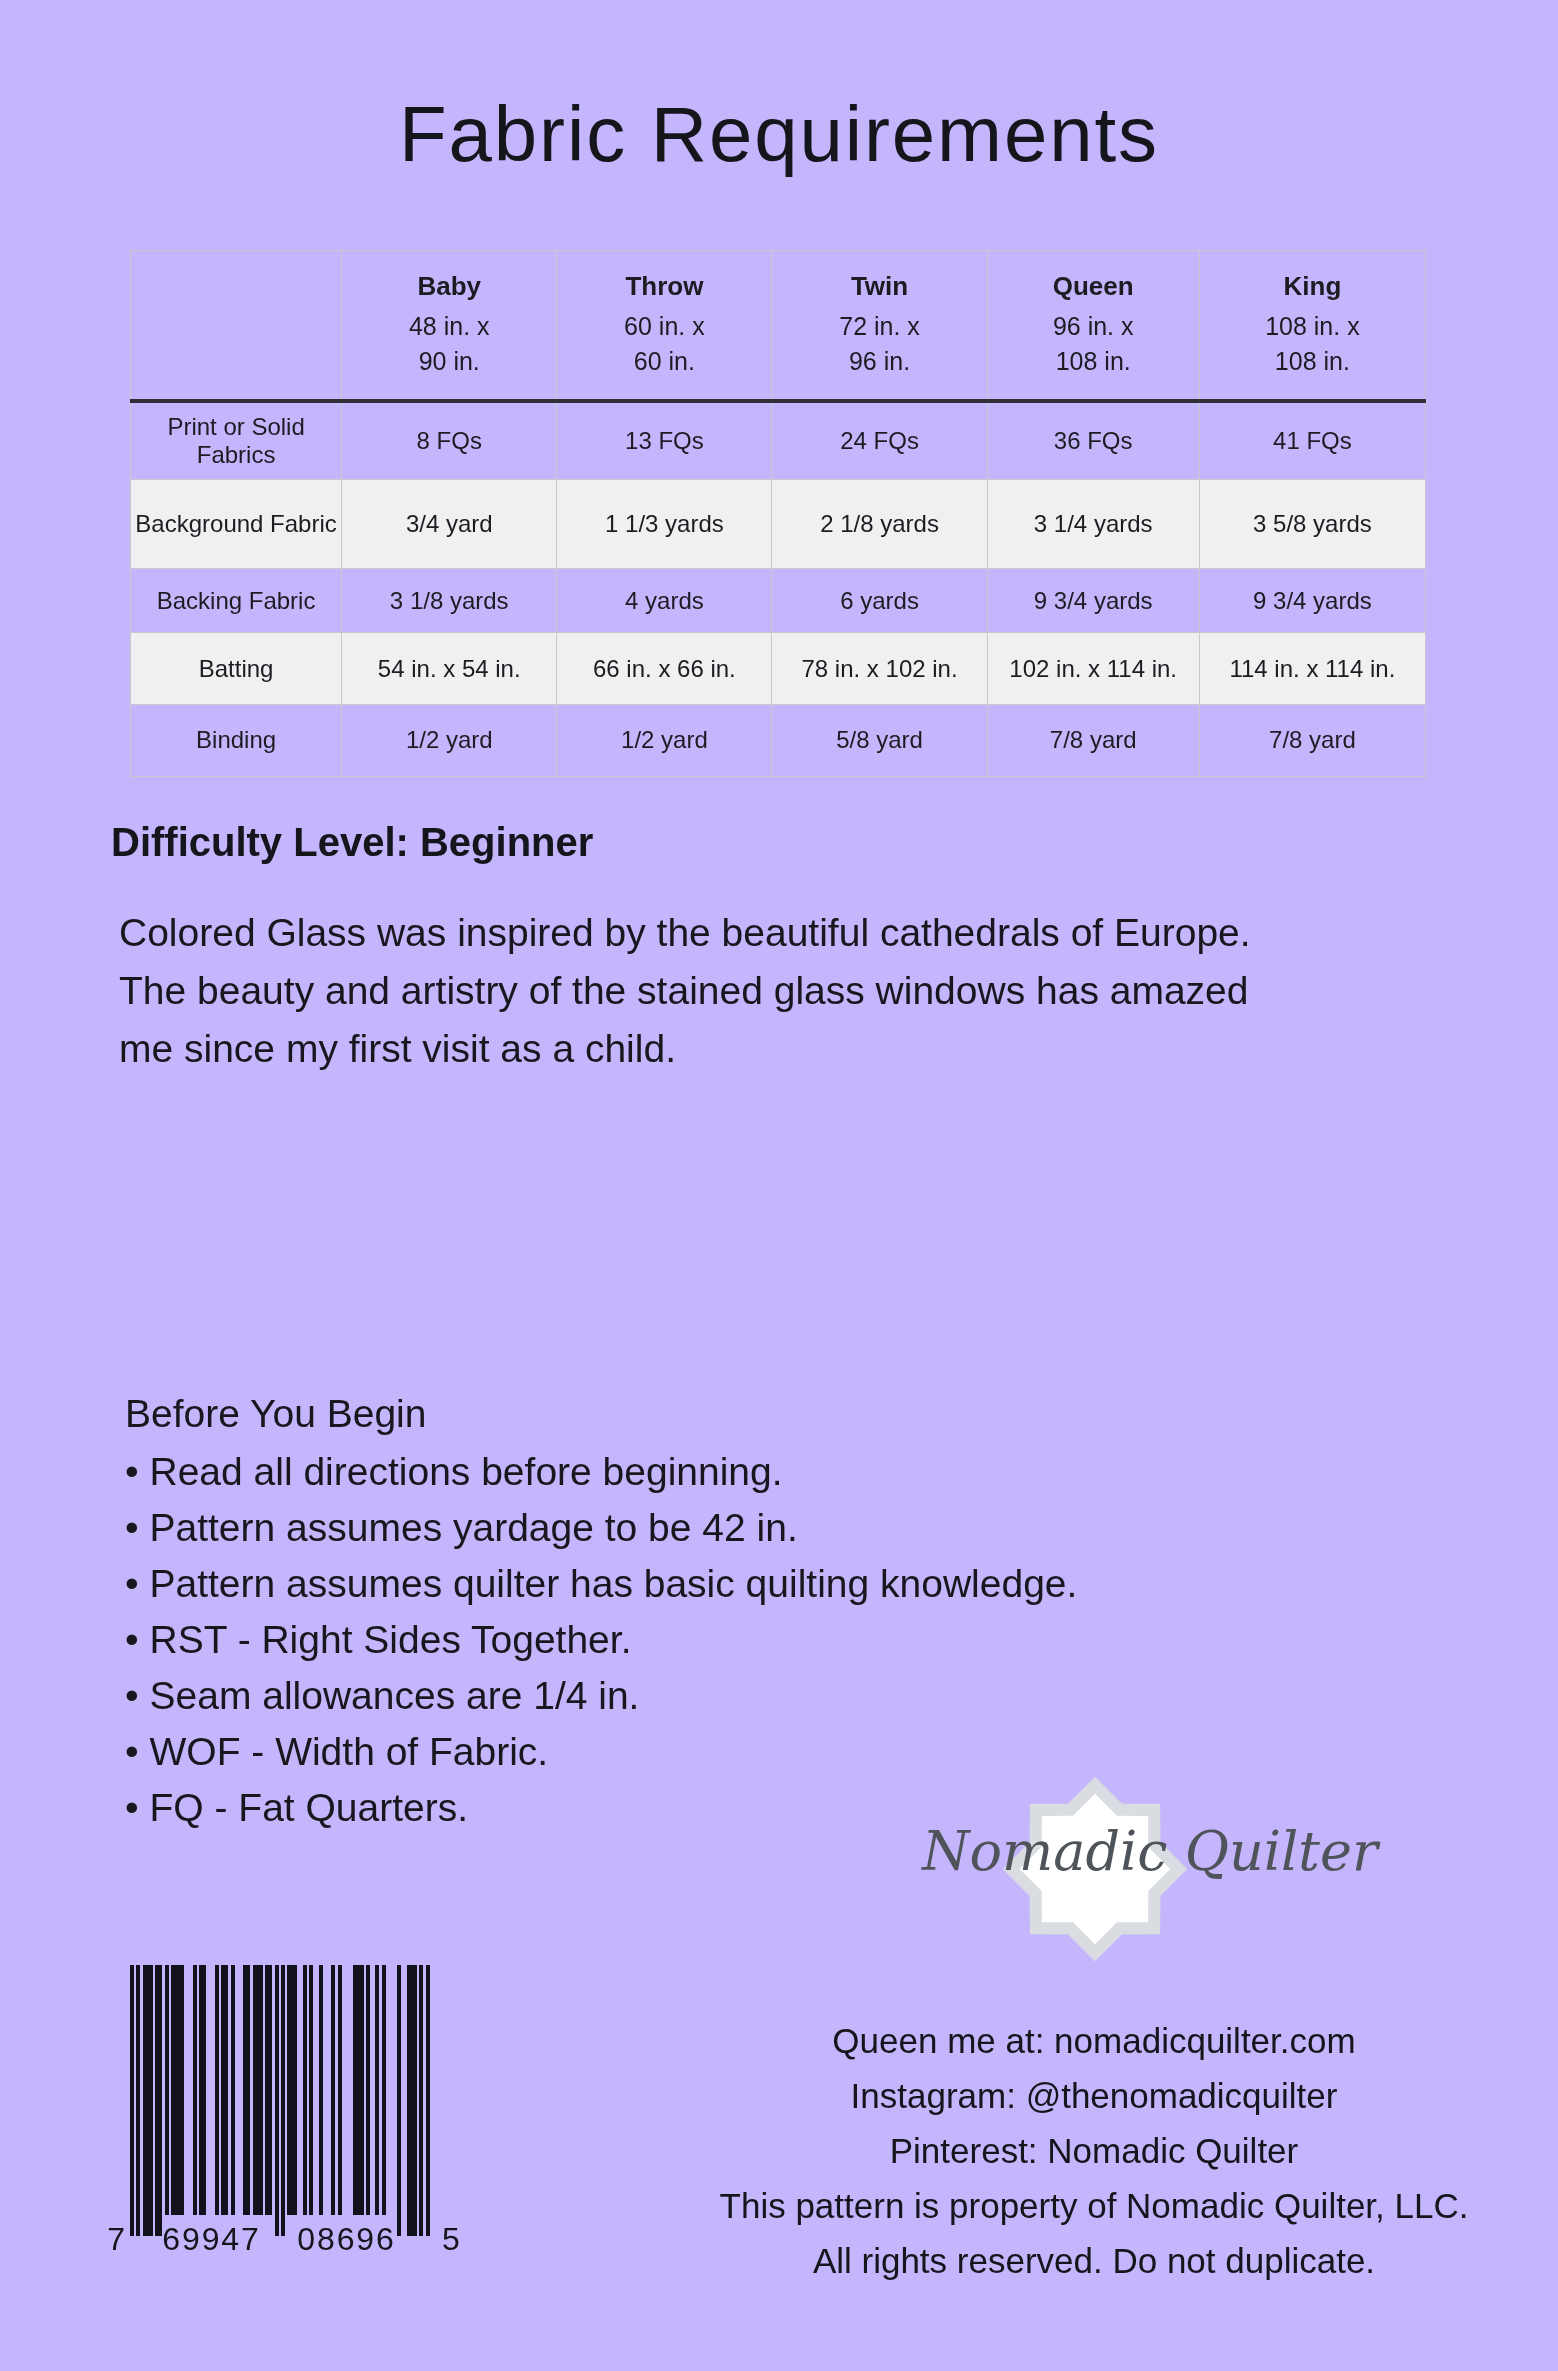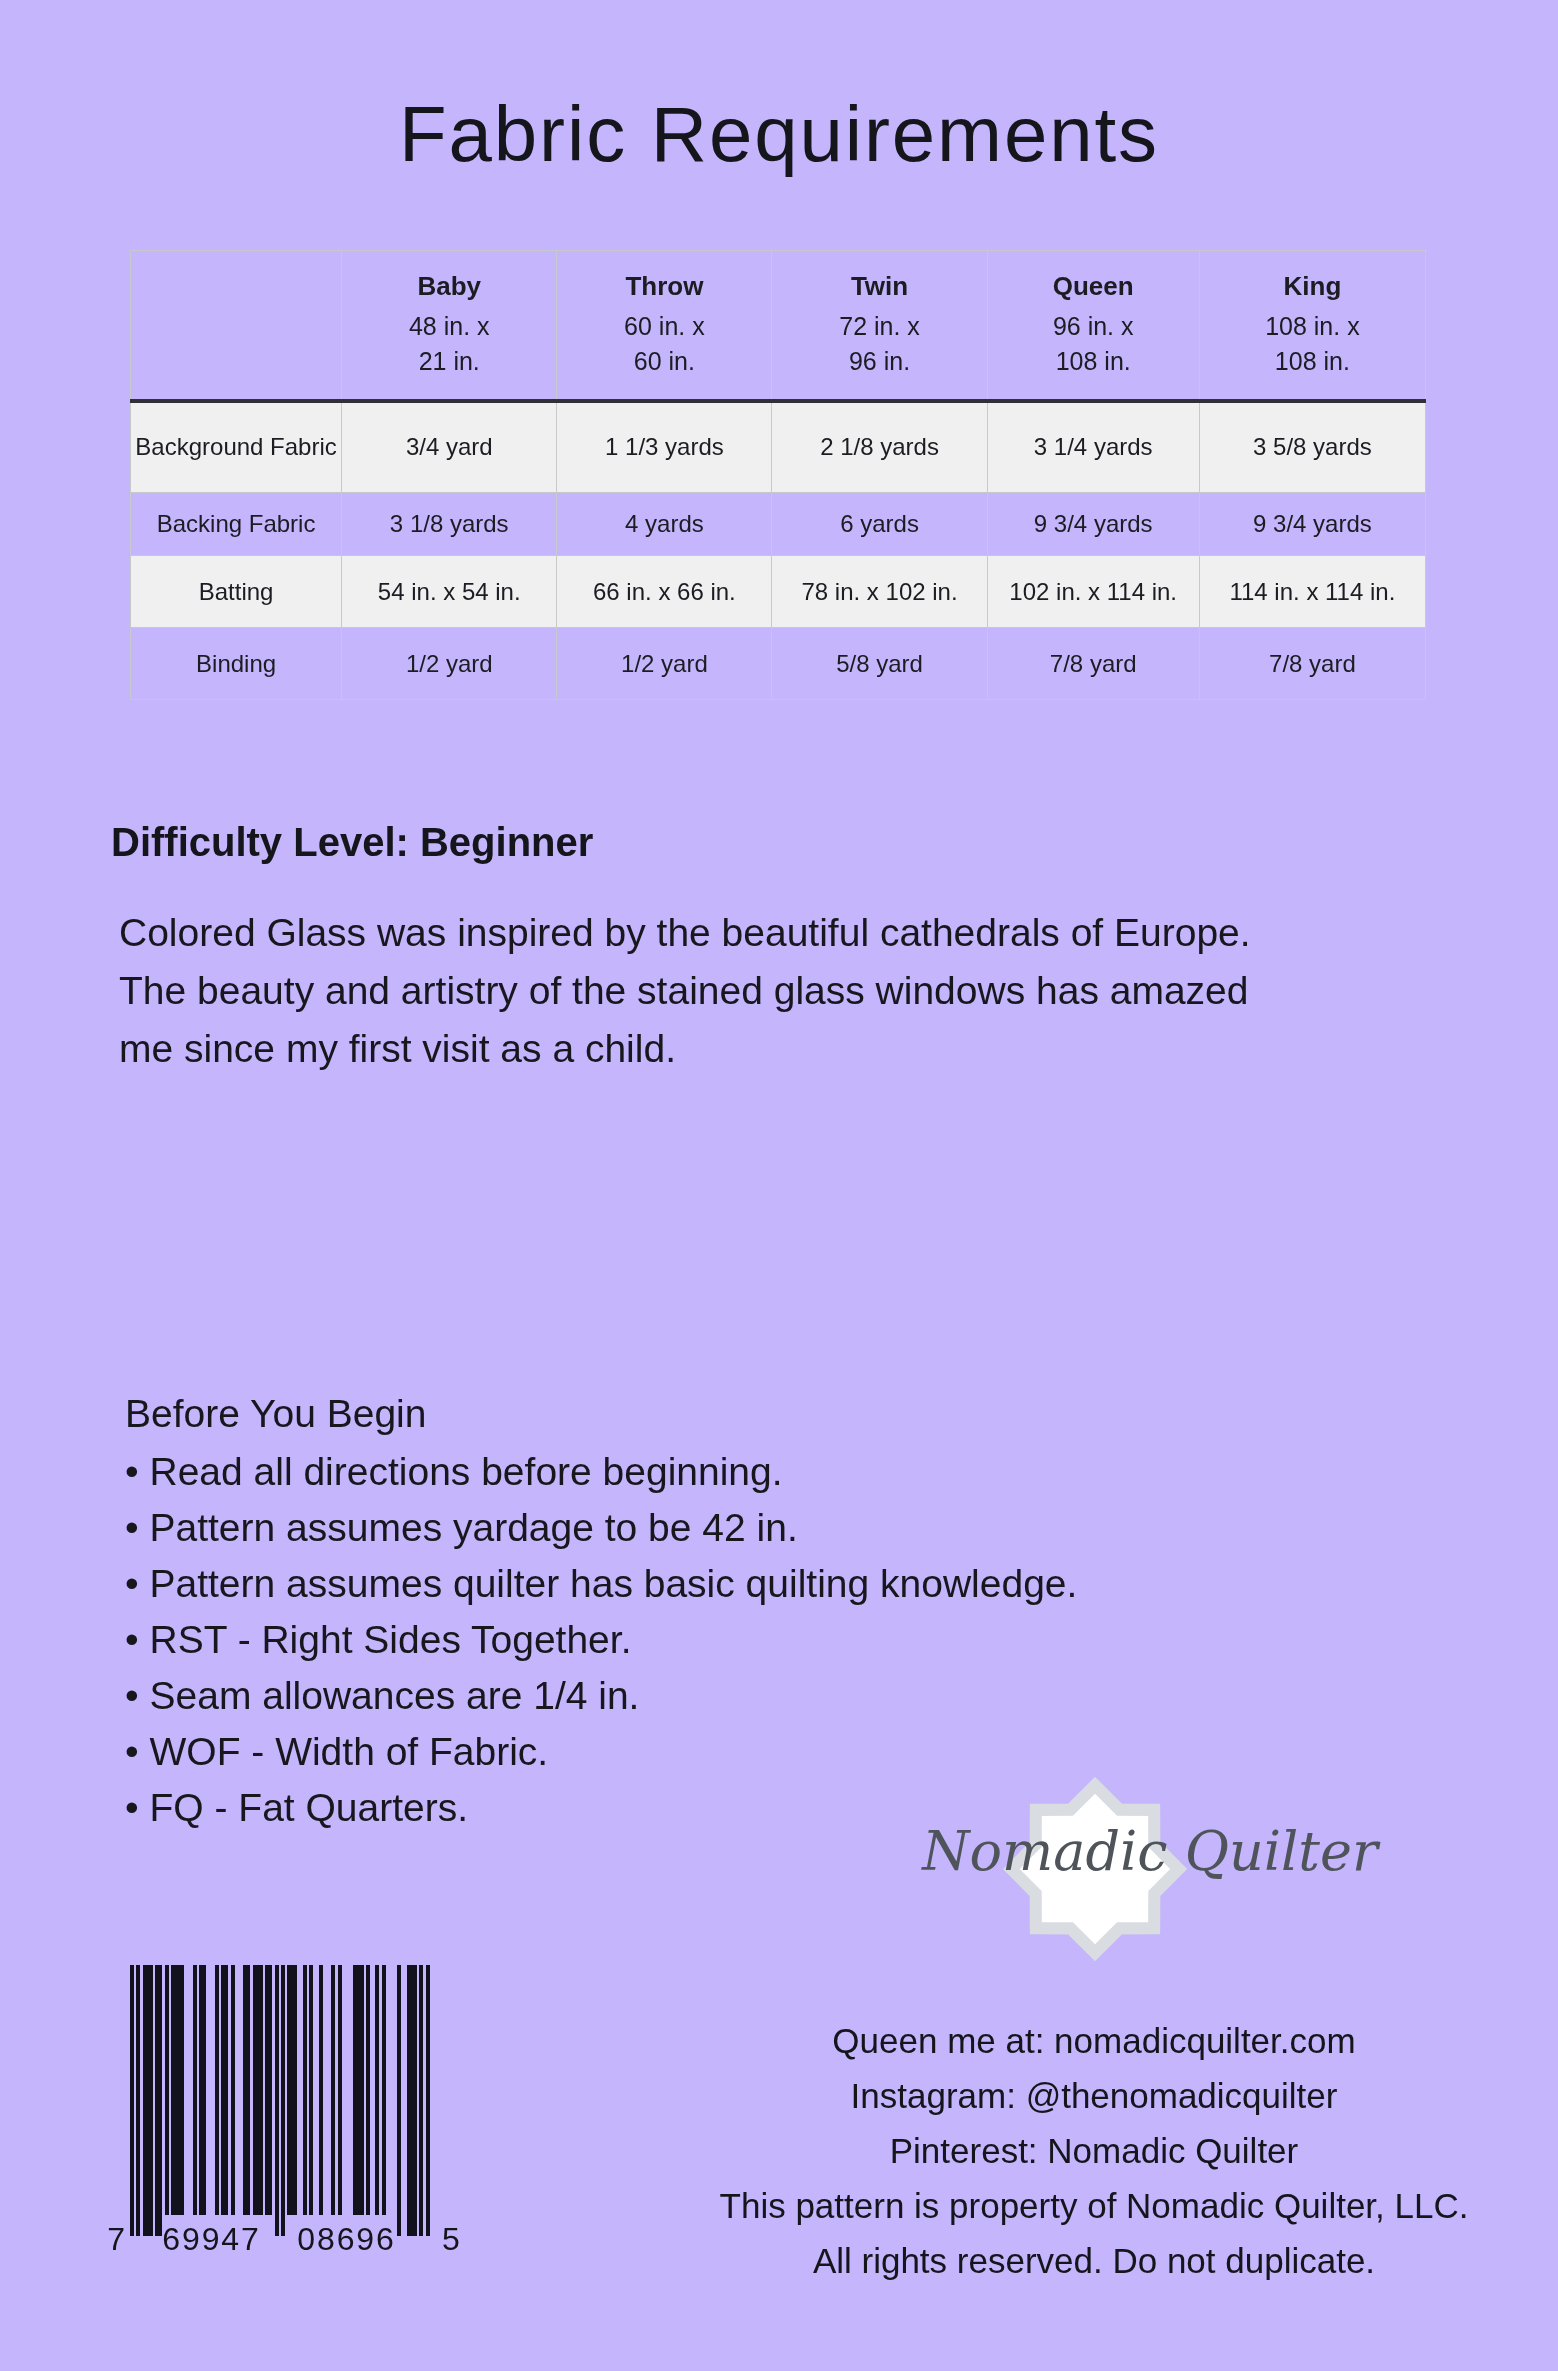--- a/index.html
+++ b/index.html
@@ -148,21 +148,21 @@
       <col style="width:215px">
         <col style="width:212px">
         <col style="width:226px">
     </colgroup>
     <tbody>
       <tr class="head-row">
         <th></th>
         <th>
           <span class="size-name">Baby</span>
           <span class="size-dim">48 in. x</span>
-          <span class="size-dim">21 in.</span>
+          <span class="size-dim">90 in.</span>
         </th>
         <th>
           <span class="size-name">Throw</span>
           <span class="size-dim">60 in. x</span>
           <span class="size-dim">60 in.</span>
         </th>
         <th>
           <span class="size-name">Twin</span>
           <span class="size-dim">72 in. x</span>
           <span class="size-dim">96 in.</span>
@@ -172,20 +172,28 @@
           <span class="size-dim">96 in. x</span>
           <span class="size-dim">108 in.</span>
         </th>
         <th>
           <span class="size-name">King</span>
           <span class="size-dim">108 in. x</span>
           <span class="size-dim">108 in.</span>
         </th>
       </tr>
 
+      <tr class="r-print">
+        <th class="row-label">Print or Solid Fabrics</th>
+        <td>8 FQs</td>
+        <td>13 FQs</td>
+        <td>24 FQs</td>
+        <td>36 FQs</td>
+        <td>41 FQs</td>
+      </tr>
 
       <tr class="r-bg shaded">
         <th class="row-label">Background Fabric</th>
         <td>3/4 yard</td>
         <td>1 1/3 yards</td>
         <td>2 1/8 yards</td>
         <td>3 1/4 yards</td>
         <td>3 5/8 yards</td>
       </tr>
 

